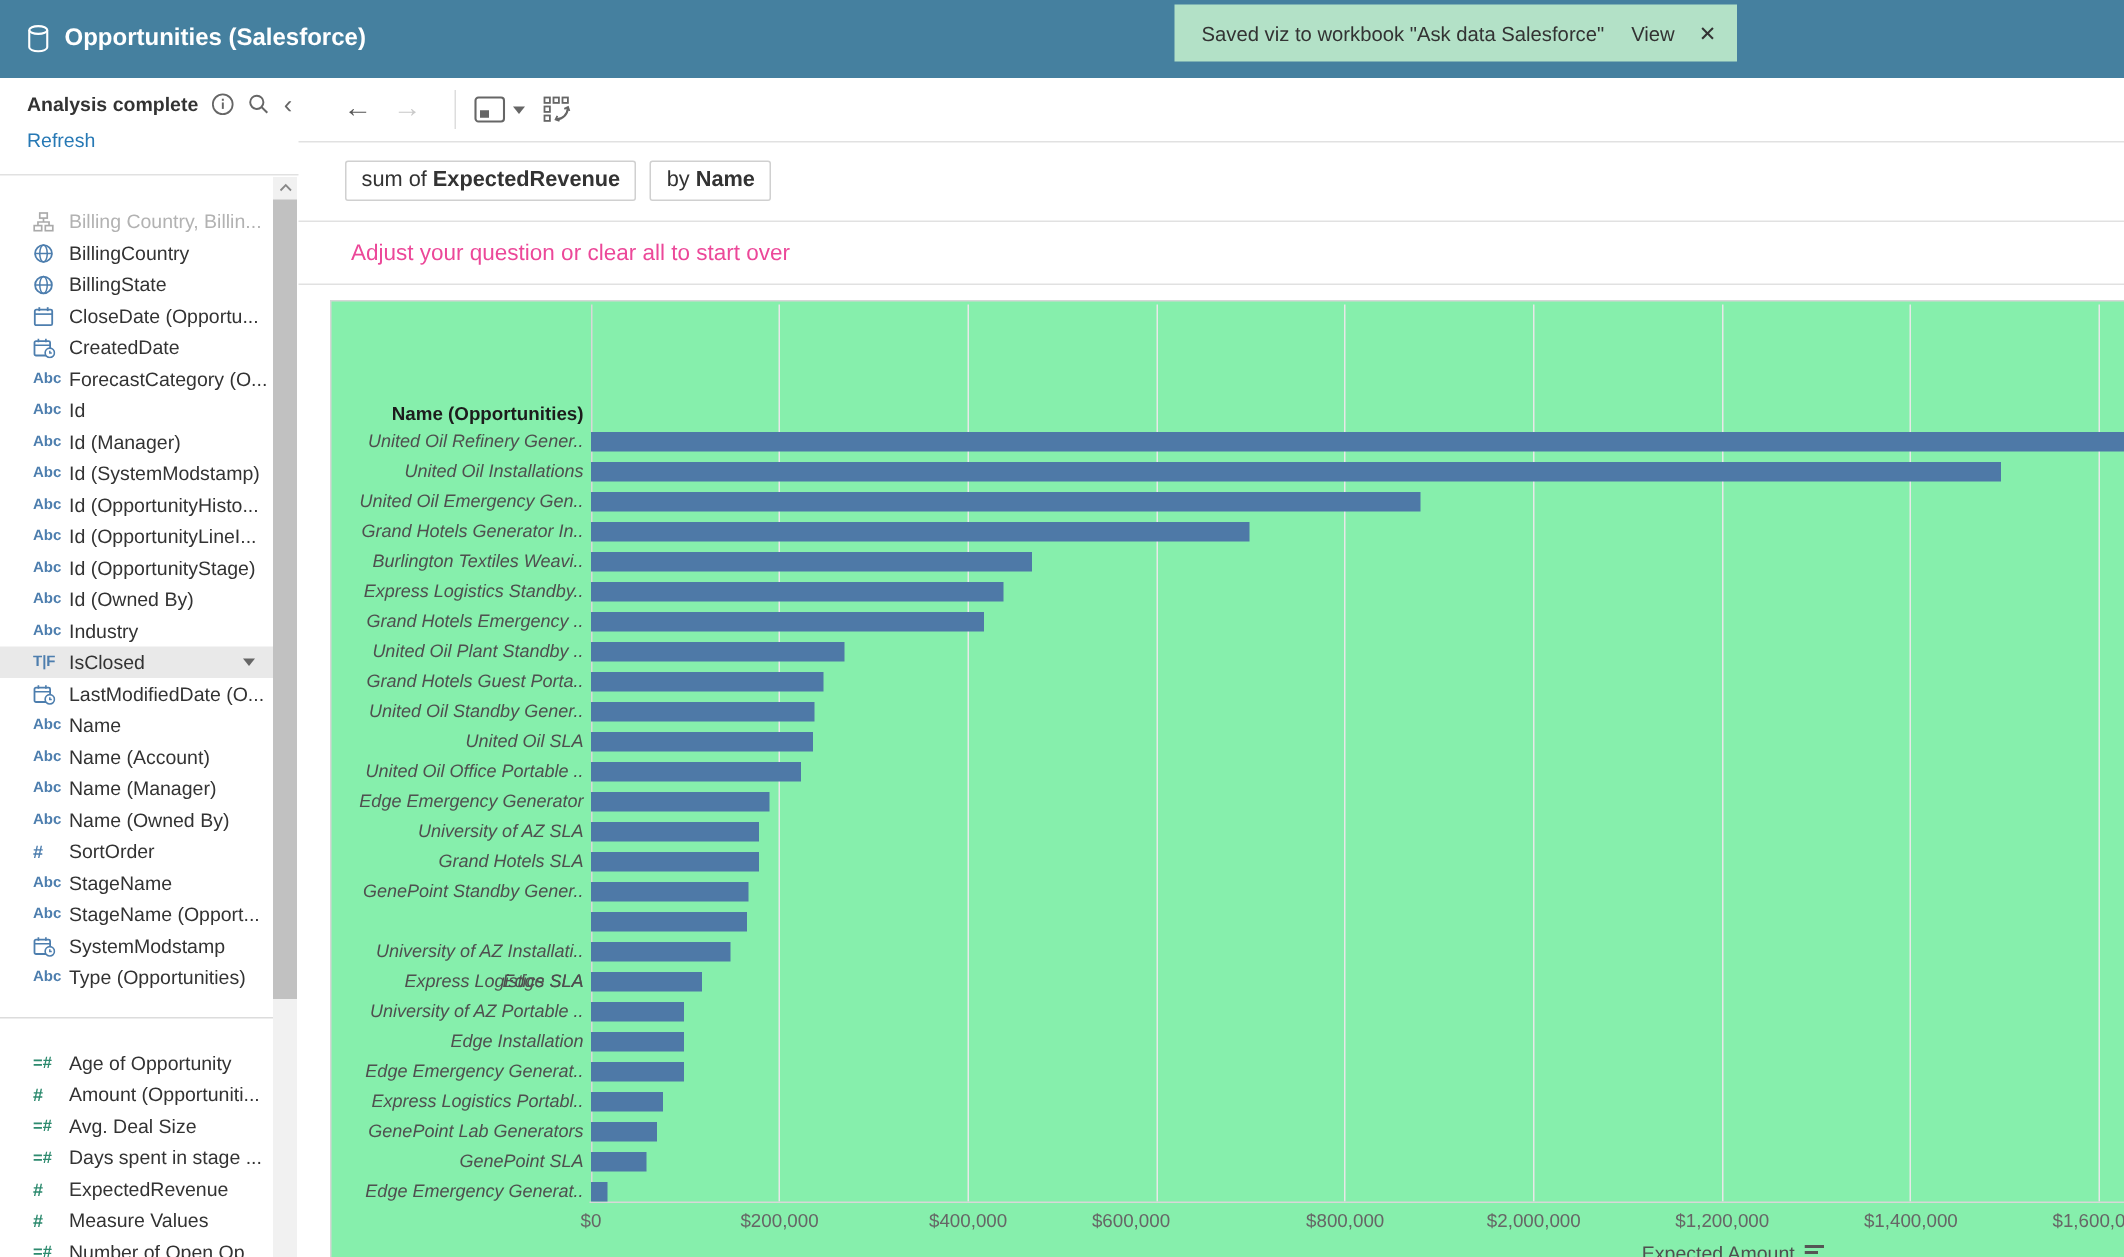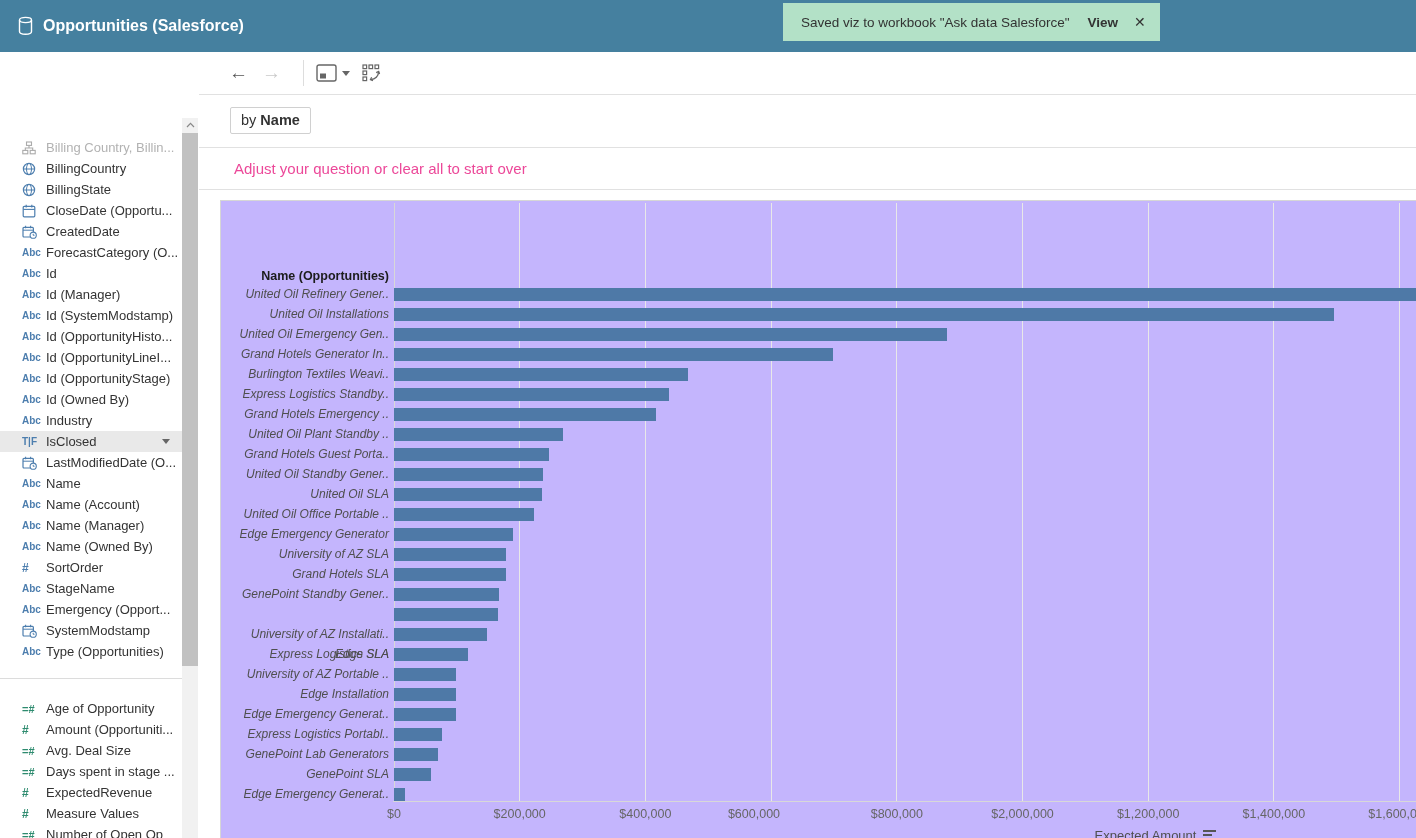--- a/index.html
+++ b/index.html
@@ -5,21 +5,21 @@
   * { margin:0; padding:0; box-sizing:border-box; }
   html,body { width:1416px; height:838px; overflow:hidden; background:#fff;
               font-family:"Liberation Sans", sans-serif; }
 
   
   .appbar { position:absolute; left:0; top:0; width:1416px; height:52px; display:flex; align-items:center; }
   .appbar-title { color:#fff; font-size:16px; font-weight:bold; margin-left:10px; }
   .db-icon { margin-left:18px; display:flex; align-items:center; }
   .toast { position:absolute; left:783px; top:3px; height:38px; display:flex; align-items:center;
            padding:0 14px 0 18px; font-size:13.5px; color:#333; }
-  .toast .view { font-weight:bold; margin-left:18px; cursor:pointer; }
+  .toast .view { font-weight:normal; margin-left:18px; cursor:pointer; }
   .toast .close { margin-left:16px; font-size:14px; cursor:pointer; color:#333; }
 
   
   .sidebar { position:absolute; left:0; top:52px; width:199px; height:786px; background:#fff; }
   .sidebar-header { position:absolute; left:0; top:0; width:199px; height:65px; border-bottom:1px solid #e1e1e1; }
   .analysis-row { position:absolute; left:18px; top:10px; display:flex; align-items:center; gap:9px; }
   .analysis-label { font-size:13px; font-weight:bold; color:#333; }
   .refresh-link { position:absolute; left:18px; top:34px; font-size:13px; color:#2779B5; cursor:pointer; }
   .hdr-icon { display:flex; align-items:center; color:#666; cursor:pointer; }
   .chevron-left { font-size:17px; color:#666; line-height:14px; }
@@ -51,21 +51,21 @@
 
   .query-row { position:absolute; left:199px; top:95px; width:1217px; height:53px; border-bottom:1px solid #e1e1e1; }
   .chips { position:absolute; left:31px; top:12px; display:flex; gap:9px; }
   .chip { border:1px solid #d0d0d0; border-radius:2px; background:#fff; padding:4px 10px 5px 10px;
           font-size:14.5px; color:#333; cursor:pointer; white-space:nowrap; }
   .chip b { font-weight:bold; }
   .suggest-row { position:absolute; left:199px; top:148px; width:1217px; height:42px; border-bottom:1px solid #e1e1e1; }
   .suggest-text { position:absolute; left:35px; top:12px; font-size:15px; color:#ec4899; }
 
   
-  .chart-card { position:absolute; left:220px; top:200px; width:1197px; height:638px; background:#c4b5fd;
+  .chart-card { position:absolute; left:220px; top:200px; width:1197px; height:638px; background:#86efac;
                 border:1px solid #d6d6d6; border-bottom:none; overflow:visible; }
   .gridline { position:absolute; top:2px; width:1px; height:598px; background:#e8e8e8; }
   .zeroline { position:absolute; top:2px; width:1px; height:598px; background:#d8d8d8; }
   .axis-line { position:absolute; top:600px; height:1px; background:#d8d8d8; }
   .col-header { position:absolute; left:0; top:68px; width:168px; text-align:right; font-size:12.5px;
                 font-weight:bold; color:#1c1c1c; white-space:nowrap; }
   .bar-label { position:absolute; left:0; width:168px; text-align:right; font-size:12px; color:#4f4f4f;
                white-space:nowrap;font-style:italic; }
   .bar { position:absolute; height:13px; background:#4E79A7; }
   .tick-label { position:absolute; top:606px; width:110px; text-align:center; font-size:12.5px; color:#666;
@@ -85,20 +85,40 @@
   </span>
   <span class="appbar-title">Opportunities (Salesforce)</span>
   <div class="toast" style="background: rgb(179, 225, 199);">
     <span>Saved viz to workbook "Ask data Salesforce"</span>
     <span class="view">View</span>
     <span class="close">✕</span>
   </div>
 </div>
 
 <div class="sidebar">
+  <div class="sidebar-header">
+    <div class="analysis-row">
+      <span class="analysis-label">Analysis complete</span>
+      <span class="hdr-icon">
+        <svg width="15" height="15" viewBox="0 0 15 15">
+            <circle cx="7.5" cy="7.5" r="6.6" fill="none" stroke="#666" stroke-width="1.2"></circle>
+            <rect x="6.9" y="6.3" width="1.3" height="4.3" fill="#666"></rect>
+            <rect x="6.9" y="3.8" width="1.3" height="1.4" fill="#666"></rect>
+          </svg>
+      </span>
+      <span class="hdr-icon">
+        <svg width="15" height="15" viewBox="0 0 15 15">
+            <circle cx="6.2" cy="6.2" r="4.4" fill="none" stroke="#666" stroke-width="1.3"></circle>
+            <line x1="9.5" y1="9.5" x2="13.2" y2="13.2" stroke="#666" stroke-width="1.3"></line>
+          </svg>
+      </span>
+      <span class="hdr-icon chevron-left">‹</span>
+    </div>
+    <span class="refresh-link">Refresh</span>
+  </div>
   <div class="field-list" id="field-list">
       <div class="field-row disabled">
         <span class="field-icon">
           <svg width="14" height="14" viewBox="0 0 14 14">
             <rect x="4.5" y="1" width="5" height="3.4" fill="none" stroke="#aaa" stroke-width="1.1"></rect>
             <rect x="0.8" y="9.4" width="5" height="3.4" fill="none" stroke="#aaa" stroke-width="1.1"></rect>
             <rect x="8.2" y="9.4" width="5" height="3.4" fill="none" stroke="#aaa" stroke-width="1.1"></rect>
             <path d="M7 4.4 V7 M3.3 9.4 V7 H10.7 V9.4" fill="none" stroke="#aaa" stroke-width="1.1"></path>
           </svg>
         </span>
@@ -255,21 +275,21 @@
       <div class="field-row">
         <span class="field-icon">
           <span class="ticon" style="color:#4D7EAE">Abc</span>
         </span>
         <span>StageName</span>
       </div>
       <div class="field-row">
         <span class="field-icon">
           <span class="ticon" style="color:#4D7EAE">Abc</span>
         </span>
-        <span>Emergency (Opport...</span>
+        <span>StageName (Opport...</span>
       </div>
       <div class="field-row">
         <span class="field-icon">
           <svg width="15" height="14" viewBox="0 0 15 14">
             <rect x="1" y="2.4" width="10.4" height="9.6" rx="1" fill="none" stroke="#4D7EAE" stroke-width="1.2"></rect>
             <line x1="1" y1="5.2" x2="11.4" y2="5.2" stroke="#4D7EAE" stroke-width="1"></line>
             <line x1="3.6" y1="0.8" x2="3.6" y2="3.2" stroke="#4D7EAE" stroke-width="1.1"></line>
             <line x1="8.6" y1="0.8" x2="8.6" y2="3.2" stroke="#4D7EAE" stroke-width="1.1"></line>
             <circle cx="11.2" cy="10.2" r="3.1" fill="#fff" stroke="#4D7EAE" stroke-width="1.1"></circle>
             <path d="M11.2 8.8 V10.3 H12.5" fill="none" stroke="#4D7EAE" stroke-width="1"></path>
@@ -357,20 +377,21 @@
       <rect x="1" y="13" width="3.6" height="3.6" fill="none" stroke="#666" stroke-width="1.2"></rect>
       <path d="M16.5 8 A7.5 7.5 0 0 1 9 15.5" fill="none" stroke="#666" stroke-width="1.4"></path>
       <path d="M14.2 8.6 L16.7 7.4 L17.6 10" fill="none" stroke="#666" stroke-width="1.2"></path>
       <path d="M9.6 13.2 L8.4 15.7 L11 16.6" fill="none" stroke="#666" stroke-width="1.2"></path>
     </svg>
   </span>
 </div>
 
 <div class="query-row">
   <div class="chips">
+    <span class="chip"><span>sum of </span><b>ExpectedRevenue</b></span>
     <span class="chip"><span>by </span><b>Name</b></span>
   </div>
 </div>
 <div class="suggest-row">
   <span class="suggest-text">Adjust your question or clear all to start over</span>
 </div>
 
 <div class="chart-card" id="chart-card">
   <div class="col-header">Name (Opportunities)</div>
   <div class="axis-title">

